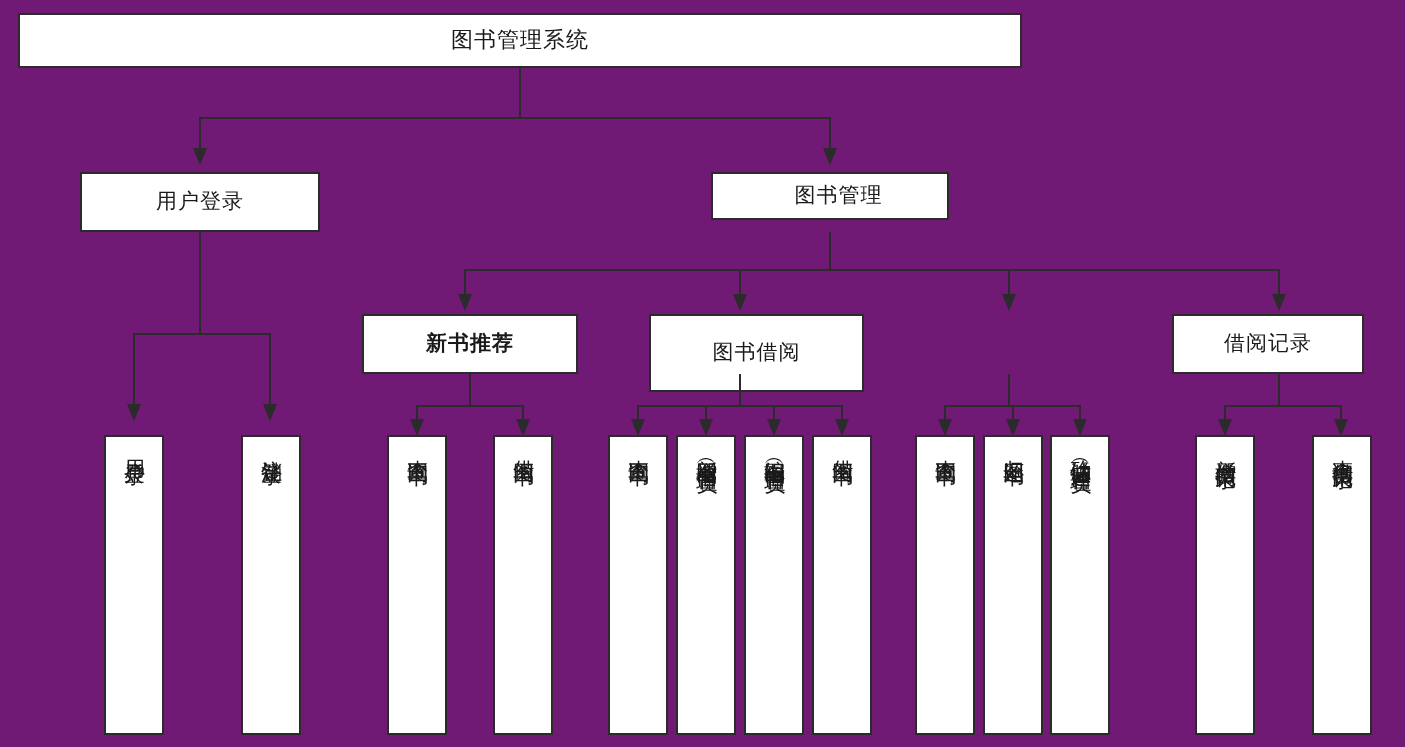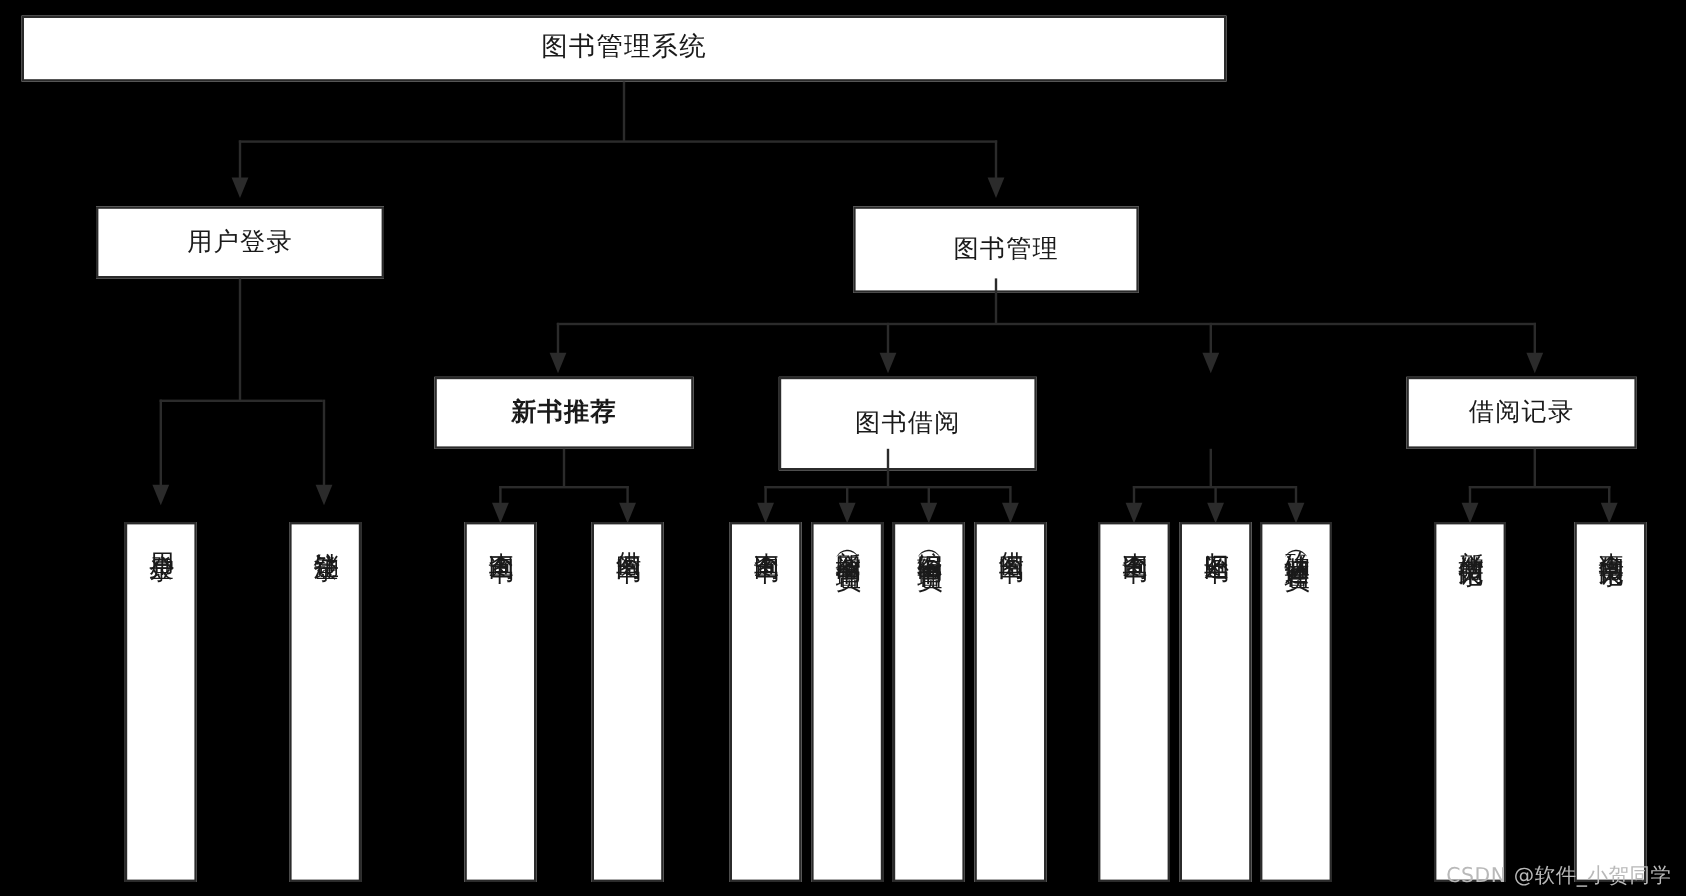--- a/index.html
+++ b/index.html
@@ -8,21 +8,21 @@
     padding: 0;
     background: #ffffff;
   }
   body {
     font-family: "DejaVu Sans", "Liberation Sans", sans-serif;
   }
   #canvas {
     position: relative;
     width: 1405px;
     height: 747px;
-    background: #000000;
+    background: #701a75;
     overflow: hidden;
   }
   
   .node {
     position: absolute;
     box-sizing: border-box;
     border: 2px solid #2b2b2b;
     background: #ffffff;
     display: flex;
     align-items: center;
@@ -102,21 +102,21 @@
   <div class="vline" style="left:519px; top:68px; width:2px; height:50px;"></div>
 
   <div class="hline" style="left:199px; top:117px; width:632px; height:2px;"></div>
 
   <div class="vline" style="left:199px; top:117px; width:2px; height:32px;"></div>
   <div class="arrow" style="left:193px; top:148px;"></div>
   <div class="vline" style="left:829px; top:117px; width:2px; height:32px;"></div>
   <div class="arrow" style="left:823px; top:148px;"></div>
 
   <div class="node level2" style="left:80px; top:172px; width:240px; height:60px;">用户登录</div>
-  <div class="node level2" style="left:711px; top:172px; width:238px; height:72px;padding-left:17px;">图书管理</div>
+  <div class="node level2" style="left:711px; top:172px; width:238px; height:48px;padding-left:17px;">图书管理</div>
 
   <div class="vline" style="left:199px; top:232px; width:2px; height:102px;"></div>
   <div class="hline" style="left:133px; top:333px; width:136px; height:2px;"></div>
   <div class="vline" style="left:133px; top:333px; width:2px; height:72px;"></div>
   <div class="arrow" style="left:127px; top:404px;"></div>
   <div class="vline" style="left:269px; top:333px; width:2px; height:72px;"></div>
   <div class="arrow" style="left:263px; top:404px;"></div>
 
   <div class="leaf" style="left:104px; top:435px; width:60px; height:300px;">
     <span class="vtext">用户登录</span>
@@ -205,15 +205,14 @@
   <div class="vline" style="left:1340px; top:405px; width:2px; height:22px;"></div>
   <div class="arrow" style="left:1334px; top:419px;"></div>
 
   <div class="leaf" style="left:1195px; top:435px; width:60px; height:300px;">
     <span class="vtext">新增借阅记录</span>
   </div>
   <div class="leaf" style="left:1312px; top:435px; width:60px; height:300px;">
     <span class="vtext">查询借阅记录</span>
   </div>
 
-  <div id="watermark">CSDN @软件_小贺同学</div>
 
 </div>
 
 </body></html>

